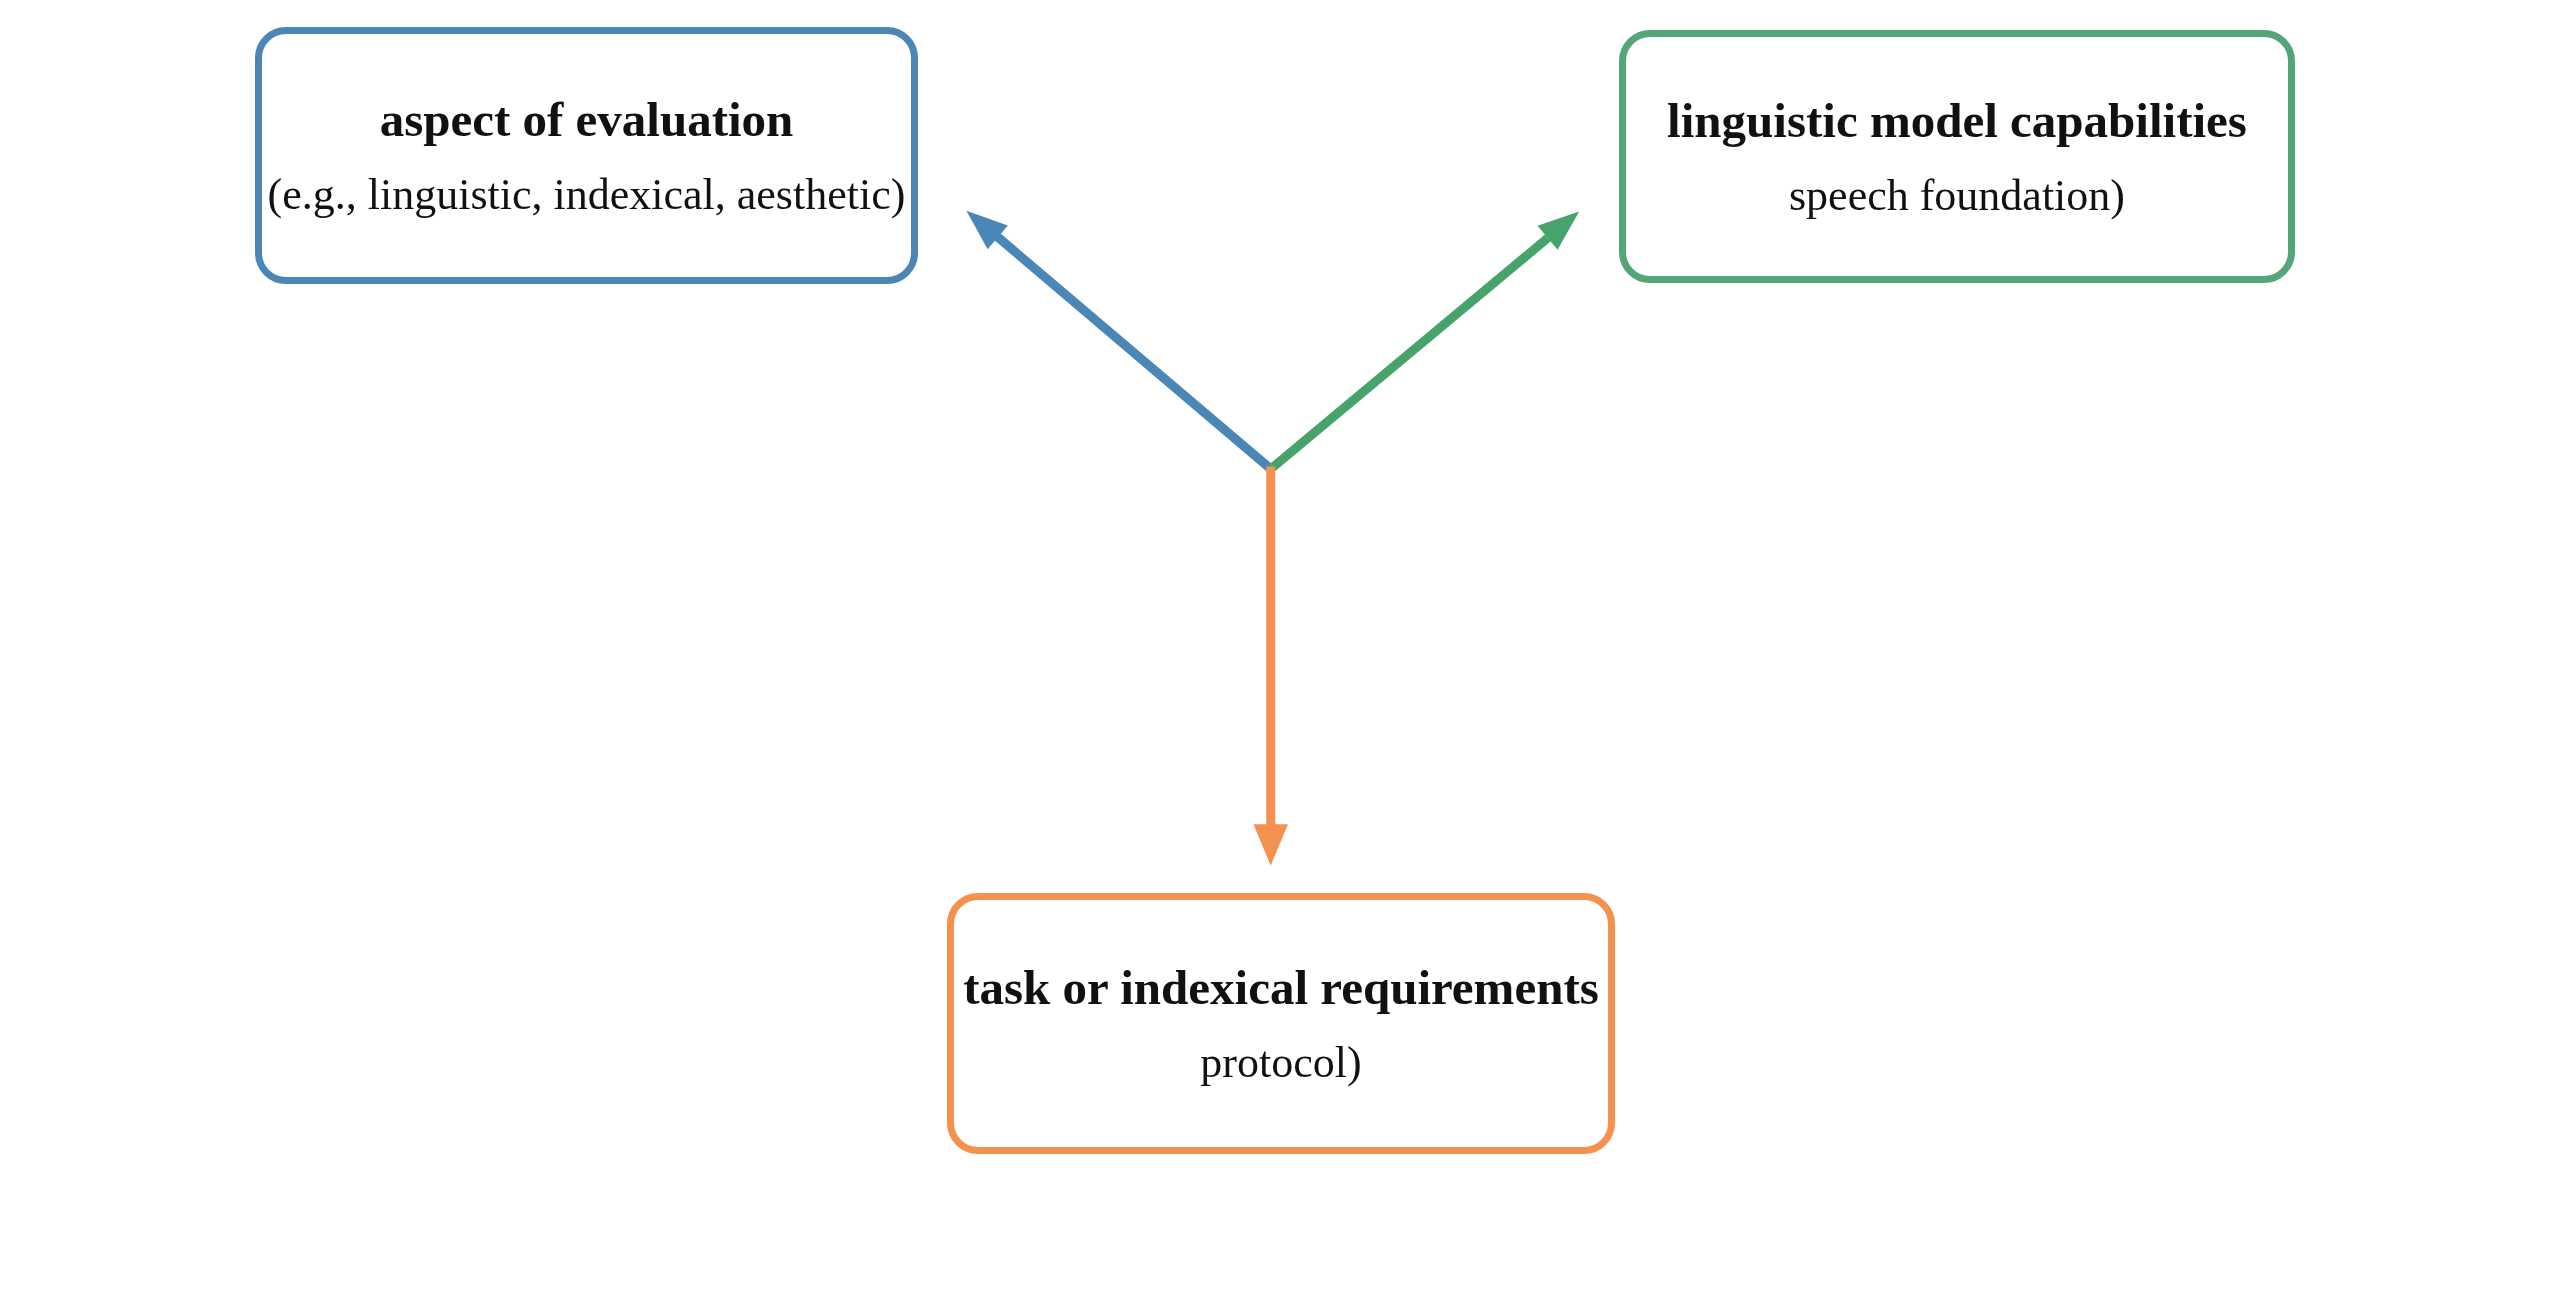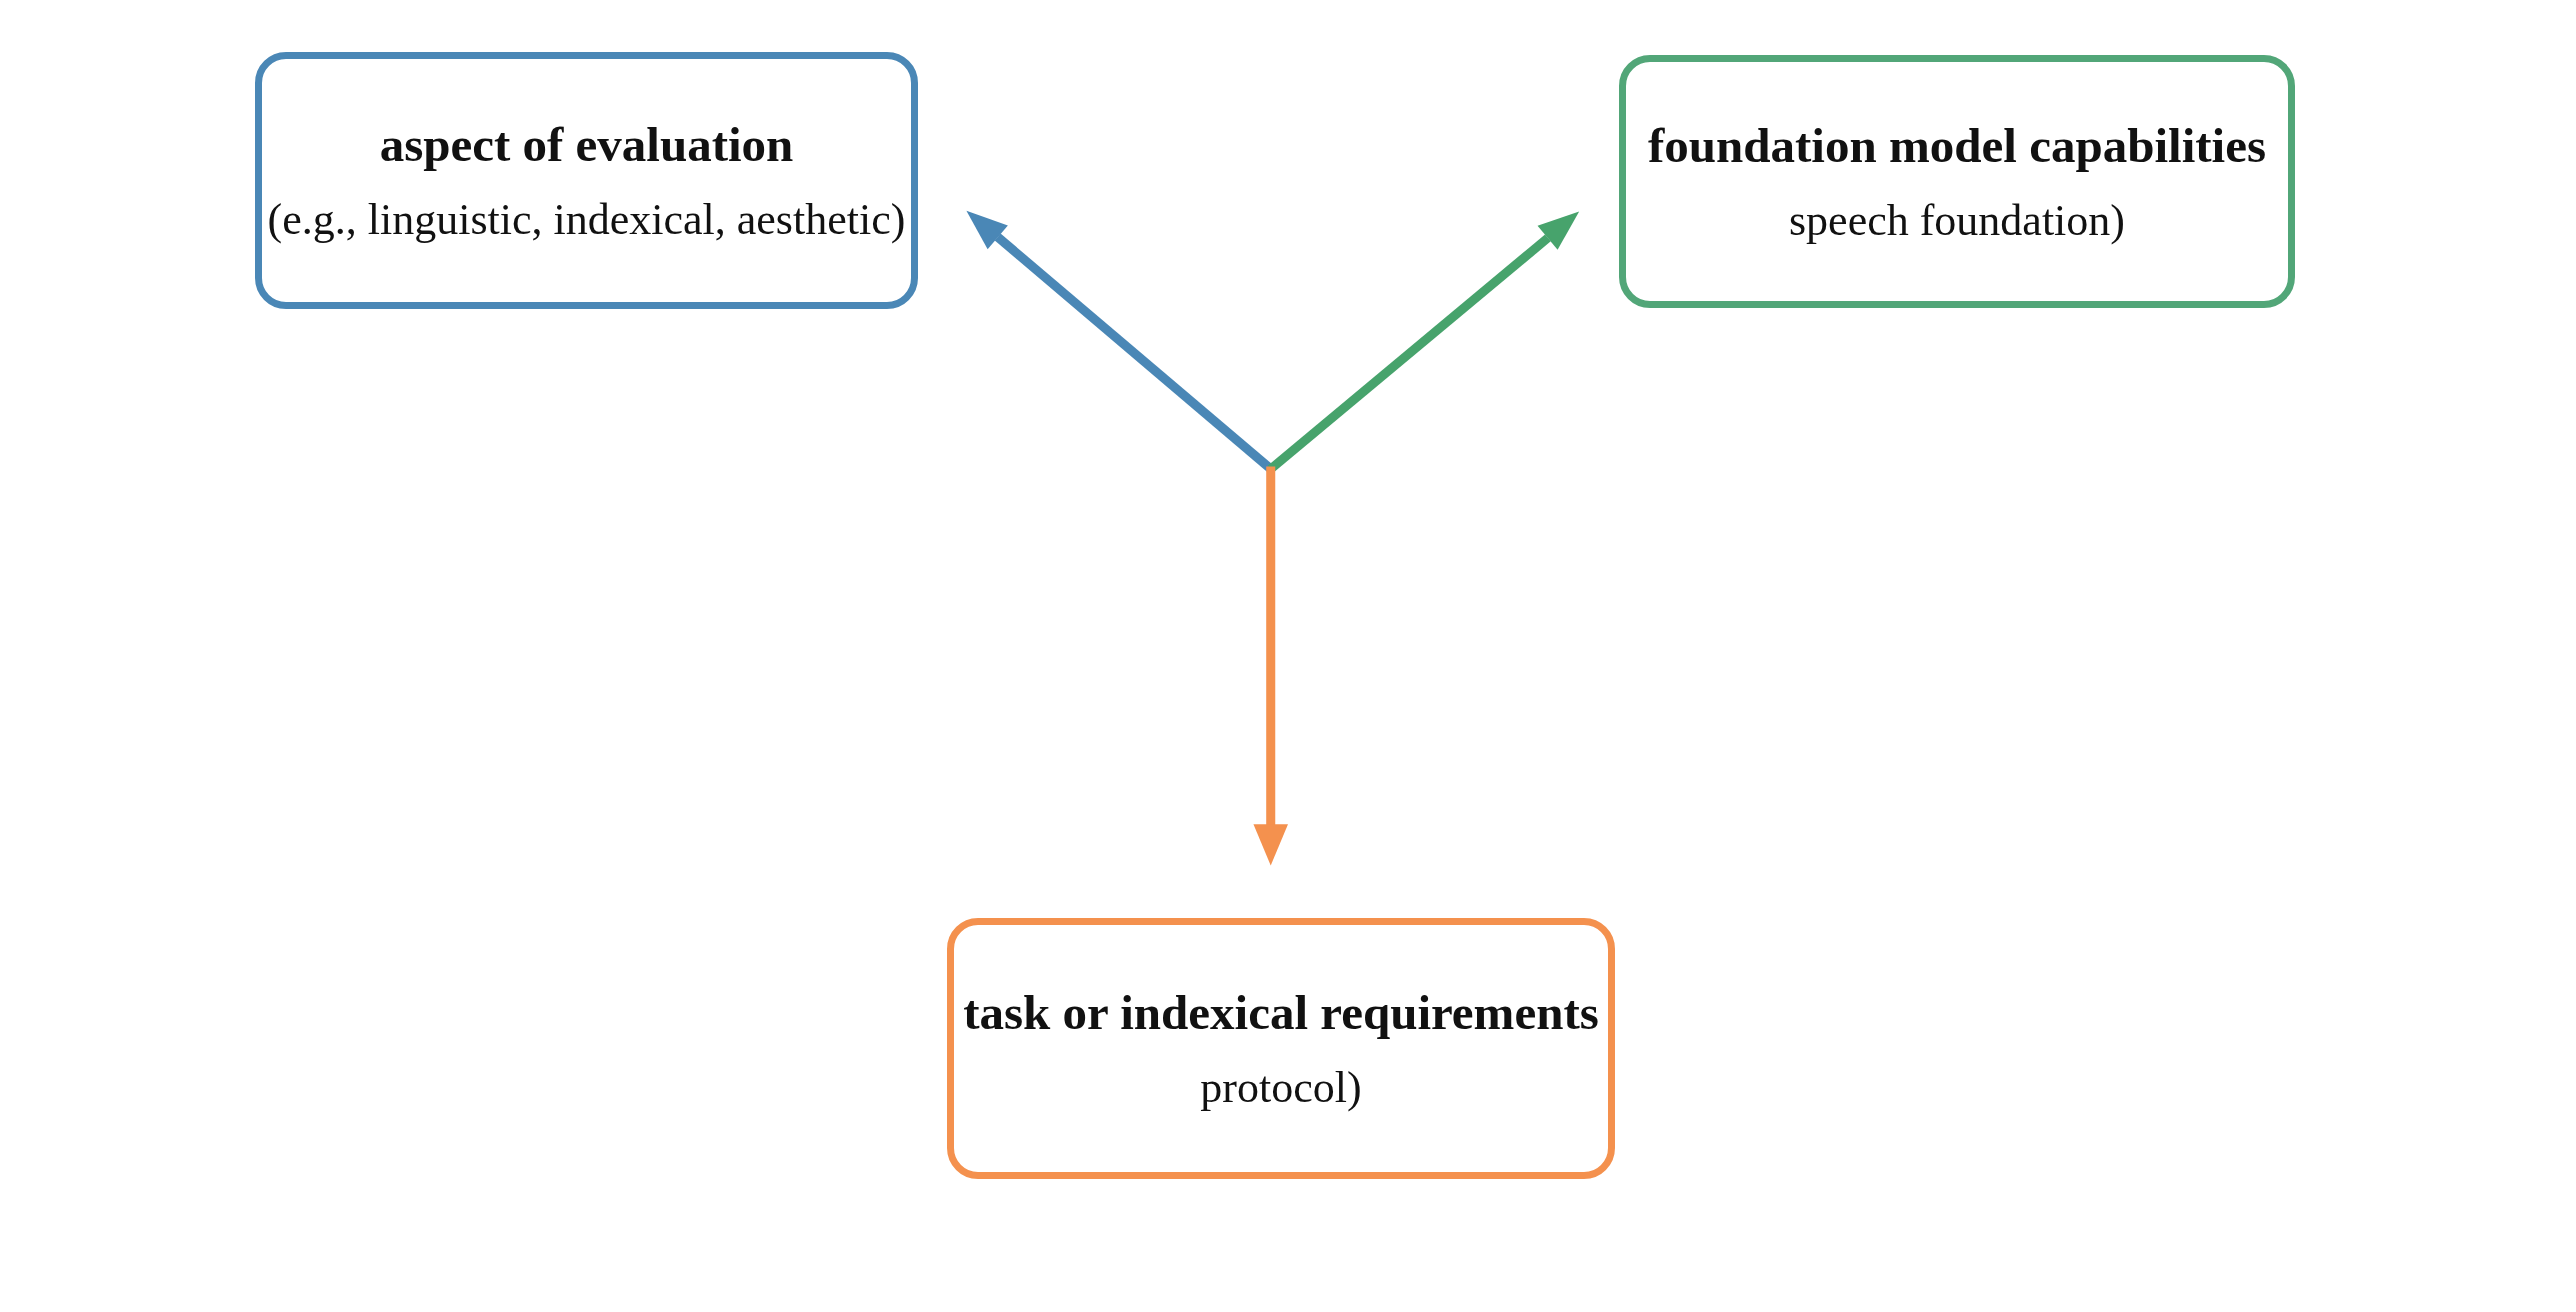--- a/index.html
+++ b/index.html
@@ -28,21 +28,20 @@
     box-sizing: border-box;
     border: 7.4px solid #888;
     border-radius: 31px;
     background: #ffffff;
     display: flex;
     flex-direction: column;
     justify-content: center;
     align-items: center;
     text-align: center;
     padding: 0 1.6px;
-    margin-top: 25px;
   }
   .box-aspect      { left: 255px;  top: 27px;   width: 663px; height: 257px; }
   .box-foundation  { left: 1619px; top: 30px;   width: 676px; height: 253px; }
   .box-task        { left: 947px; top: 893px; width: 668px; height: 261px; }
   .node-title {
     font-weight: 700;
     font-size: 49px;
     line-height: 58px;
     white-space: nowrap;
     margin-bottom: 20px;
@@ -78,21 +77,21 @@
   </svg>
 
   <div class="node-box box-aspect" style="border-color: rgb(74, 135, 182); color: rgb(17, 17, 17);">
     <div class="node-title">aspect of evaluation</div>
     <div class="node-subtitle">
       <span class="line">(e.g., linguistic, indexical, aesthetic)</span>
     </div>
   </div>
 
   <div class="node-box box-foundation" style="border-color: rgb(82, 166, 120); color: rgb(17, 17, 17);">
-    <div class="node-title">foundation model capabilities</div>
+    <div class="node-title">linguistic model capabilities</div>
     <div class="node-subtitle">
       <span class="line">speech foundation)</span>
     </div>
   </div>
 
   <div class="node-box box-task" style="border-color: rgb(244, 145, 78); color: rgb(17, 17, 17);">
     <div class="node-title">task or indexical requirements</div>
     <div class="node-subtitle">
       <span class="line">protocol)</span>
     </div>

